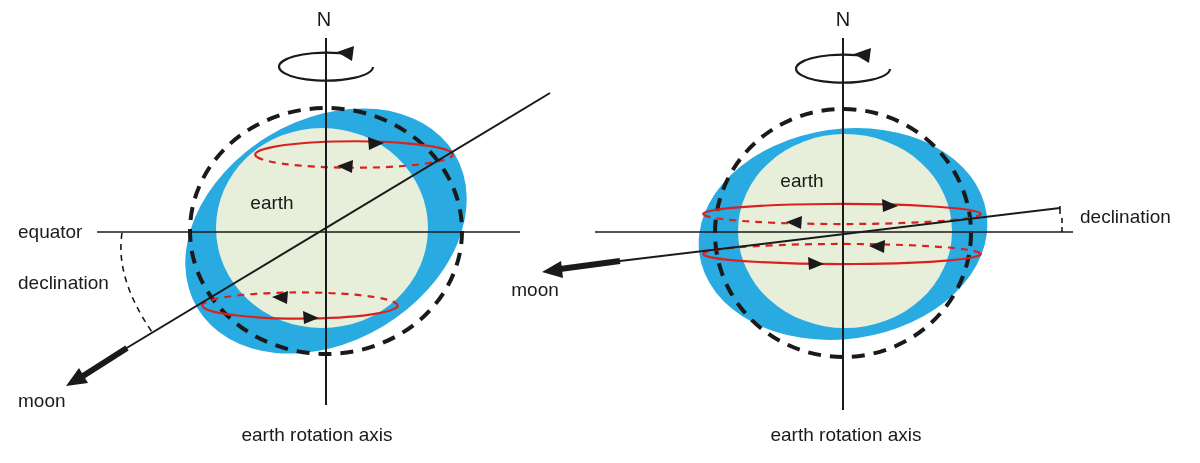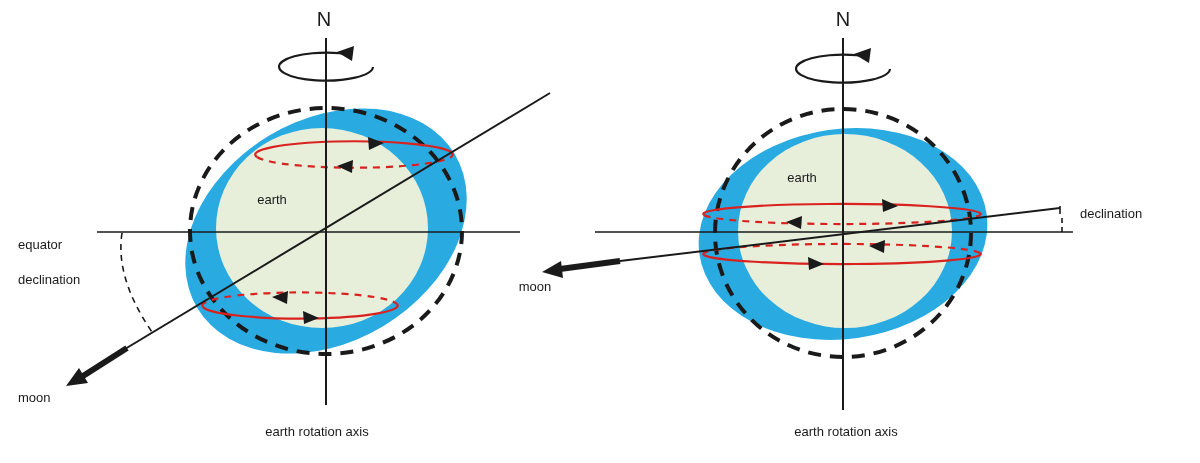--- a/index.html
+++ b/index.html
@@ -1,19 +1,19 @@
 <!DOCTYPE html>
 <html style="--tidal-bulge-blue: #29abe2; --earth-green: #e7efdb; --latitude-circle-red: #d9221f; --line-black: #1a1a1a;"><head>
 <meta charset="utf-8">
 <style>
   html,body{margin:0;padding:0;background:#fff;}
   #stage{position:relative;width:1200px;height:463px;background:#fff;overflow:hidden;
          font-family:"Liberation Sans",sans-serif;color:#1a1a1a;}
   #stage svg{position:absolute;left:0;top:0;}
-  .lbl{position:absolute;font-size:13px;line-height:1.1;white-space:nowrap;color:#1a1a1a;}
+  .lbl{position:absolute;font-size:19px;line-height:1.1;white-space:nowrap;color:#1a1a1a;}
   .center{text-align:center;}
   .nlbl{font-size:20px;}
   .bulge{fill:var(--tidal-bulge-blue,#29abe2);}
   .earthfill{fill:var(--earth-green,#e7efdb);}
   .dashedcircle{fill:none;stroke:var(--line-black,#1a1a1a);stroke-width:4;stroke-dasharray:13 9;}
   .red{fill:none;stroke:var(--latitude-circle-red,#d9221f);stroke-width:2.2;}
   .dash{stroke-dasharray:7 6;}
   .blk{fill:var(--line-black,#1a1a1a);stroke:none;}
   .thin{stroke:var(--line-black,#1a1a1a);stroke-width:1.6;}
   .thin2{stroke:var(--line-black,#1a1a1a);stroke-width:2;}
@@ -83,21 +83,21 @@
       <line class="thin" x1="1060" y1="206" x2="1060" y2="214"></line>
       <line class="dashtick" x1="1062" y1="218" x2="1062" y2="233"></line>
 
       <path class="rot" d="M 869 57 A 47 14 0 1 0 890 69"></path>
       <polygon class="blk" points="854,54 871,48 869,63"></polygon>
     </g>
   </svg>
 
   <div class="lbl nlbl center" style="left:312px;top:8px;width:24px;">N</div>
   <div class="lbl center" style="left:242px;top:193px;width:60px;">earth</div>
-  <div class="lbl" style="left:18px;top:238px;">equator</div>
+  <div class="lbl" style="left:18px;top:222px;">equator</div>
   <div class="lbl" style="left:18px;top:273px;">declination</div>
   <div class="lbl" style="left:18px;top:391px;">moon</div>
   <div class="lbl center" style="left:217px;top:425px;width:200px;">earth rotation axis</div>
 
   <div class="lbl nlbl center" style="left:831px;top:8px;width:24px;">N</div>
   <div class="lbl center" style="left:772px;top:171px;width:60px;">earth</div>
   <div class="lbl" style="left:1080px;top:207px;">declination</div>
   <div class="lbl center" style="left:505px;top:280px;width:60px;">moon</div>
   <div class="lbl center" style="left:746px;top:425px;width:200px;">earth rotation axis</div>
 </div>

